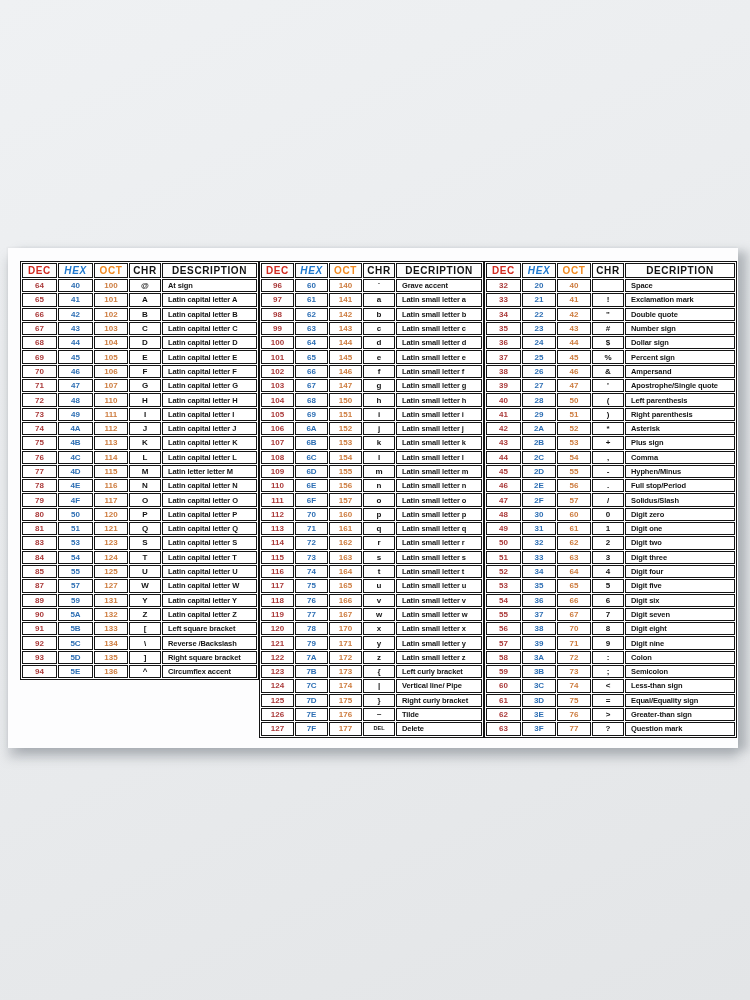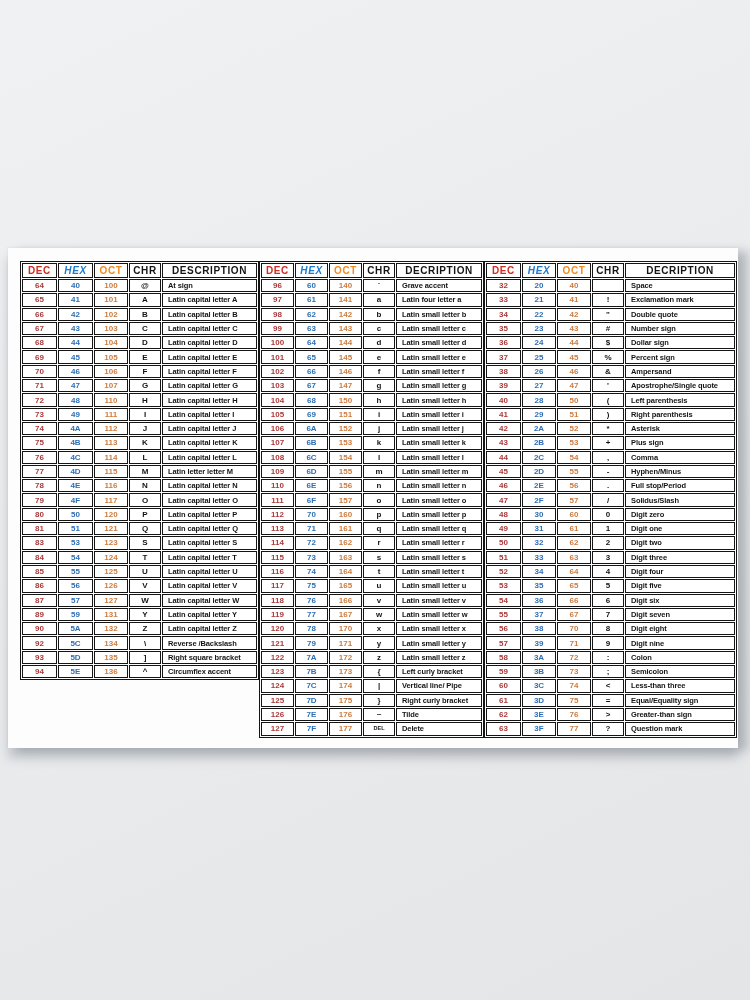--- a/index.html
+++ b/index.html
@@ -205,46 +205,46 @@
               <td class="c-desc">Latin capital letter T</td>
             </tr>
             <tr>
               <td class="c-dec">85</td>
               <td class="c-hex">55</td>
               <td class="c-oct">125</td>
               <td class="c-chr">U</td>
               <td class="c-desc">Latin capital letter U</td>
             </tr>
             <tr>
-              <td class="c-dec">86</td>
-              <td class="c-hex">56</td>
-              <td class="c-oct">126</td>
-              <td class="c-chr">V</td>
-              <td class="c-desc">Latin capital letter V</td>
-            </tr>
-            <tr>
               <td class="c-dec">87</td>
               <td class="c-hex">57</td>
               <td class="c-oct">127</td>
               <td class="c-chr">W</td>
               <td class="c-desc">Latin capital letter W</td>
             </tr>
             <tr>
               <td class="c-dec">89</td>
               <td class="c-hex">59</td>
               <td class="c-oct">131</td>
               <td class="c-chr">Y</td>
               <td class="c-desc">Latin capital letter Y</td>
             </tr>
             <tr>
               <td class="c-dec">90</td>
               <td class="c-hex">5A</td>
               <td class="c-oct">132</td>
               <td class="c-chr">Z</td>
               <td class="c-desc">Latin capital letter Z</td>
+            </tr>
+            <tr>
+              <td class="c-dec">91</td>
+              <td class="c-hex">5B</td>
+              <td class="c-oct">133</td>
+              <td class="c-chr">[</td>
+              <td class="c-desc">Left square bracket</td>
             </tr>
             <tr>
               <td class="c-dec">92</td>
               <td class="c-hex">5C</td>
               <td class="c-oct">134</td>
               <td class="c-chr">\</td>
               <td class="c-desc">Reverse /Backslash</td>
             </tr>
             <tr>
               <td class="c-dec">93</td>
@@ -285,21 +285,21 @@
               <td class="c-hex">60</td>
               <td class="c-oct">140</td>
               <td class="c-chr">`</td>
               <td class="c-desc">Grave accent</td>
             </tr>
             <tr>
               <td class="c-dec">97</td>
               <td class="c-hex">61</td>
               <td class="c-oct">141</td>
               <td class="c-chr">a</td>
-              <td class="c-desc">Latin four letter a</td>
+              <td class="c-desc">Latin small letter a</td>
             </tr>
             <tr>
               <td class="c-dec">98</td>
               <td class="c-hex">62</td>
               <td class="c-oct">142</td>
               <td class="c-chr">b</td>
               <td class="c-desc">Latin small letter b</td>
             </tr>
             <tr>
               <td class="c-dec">99</td>
@@ -718,21 +718,21 @@
               <td class="c-hex">3B</td>
               <td class="c-oct">73</td>
               <td class="c-chr">;</td>
               <td class="c-desc">Semicolon</td>
             </tr>
             <tr>
               <td class="c-dec">60</td>
               <td class="c-hex">3C</td>
               <td class="c-oct">74</td>
               <td class="c-chr">&lt;</td>
-              <td class="c-desc">Less-than three</td>
+              <td class="c-desc">Less-than sign</td>
             </tr>
             <tr>
               <td class="c-dec">61</td>
               <td class="c-hex">3D</td>
               <td class="c-oct">75</td>
               <td class="c-chr">=</td>
               <td class="c-desc">Equal/Equality sign</td>
             </tr>
             <tr>
               <td class="c-dec">62</td>

